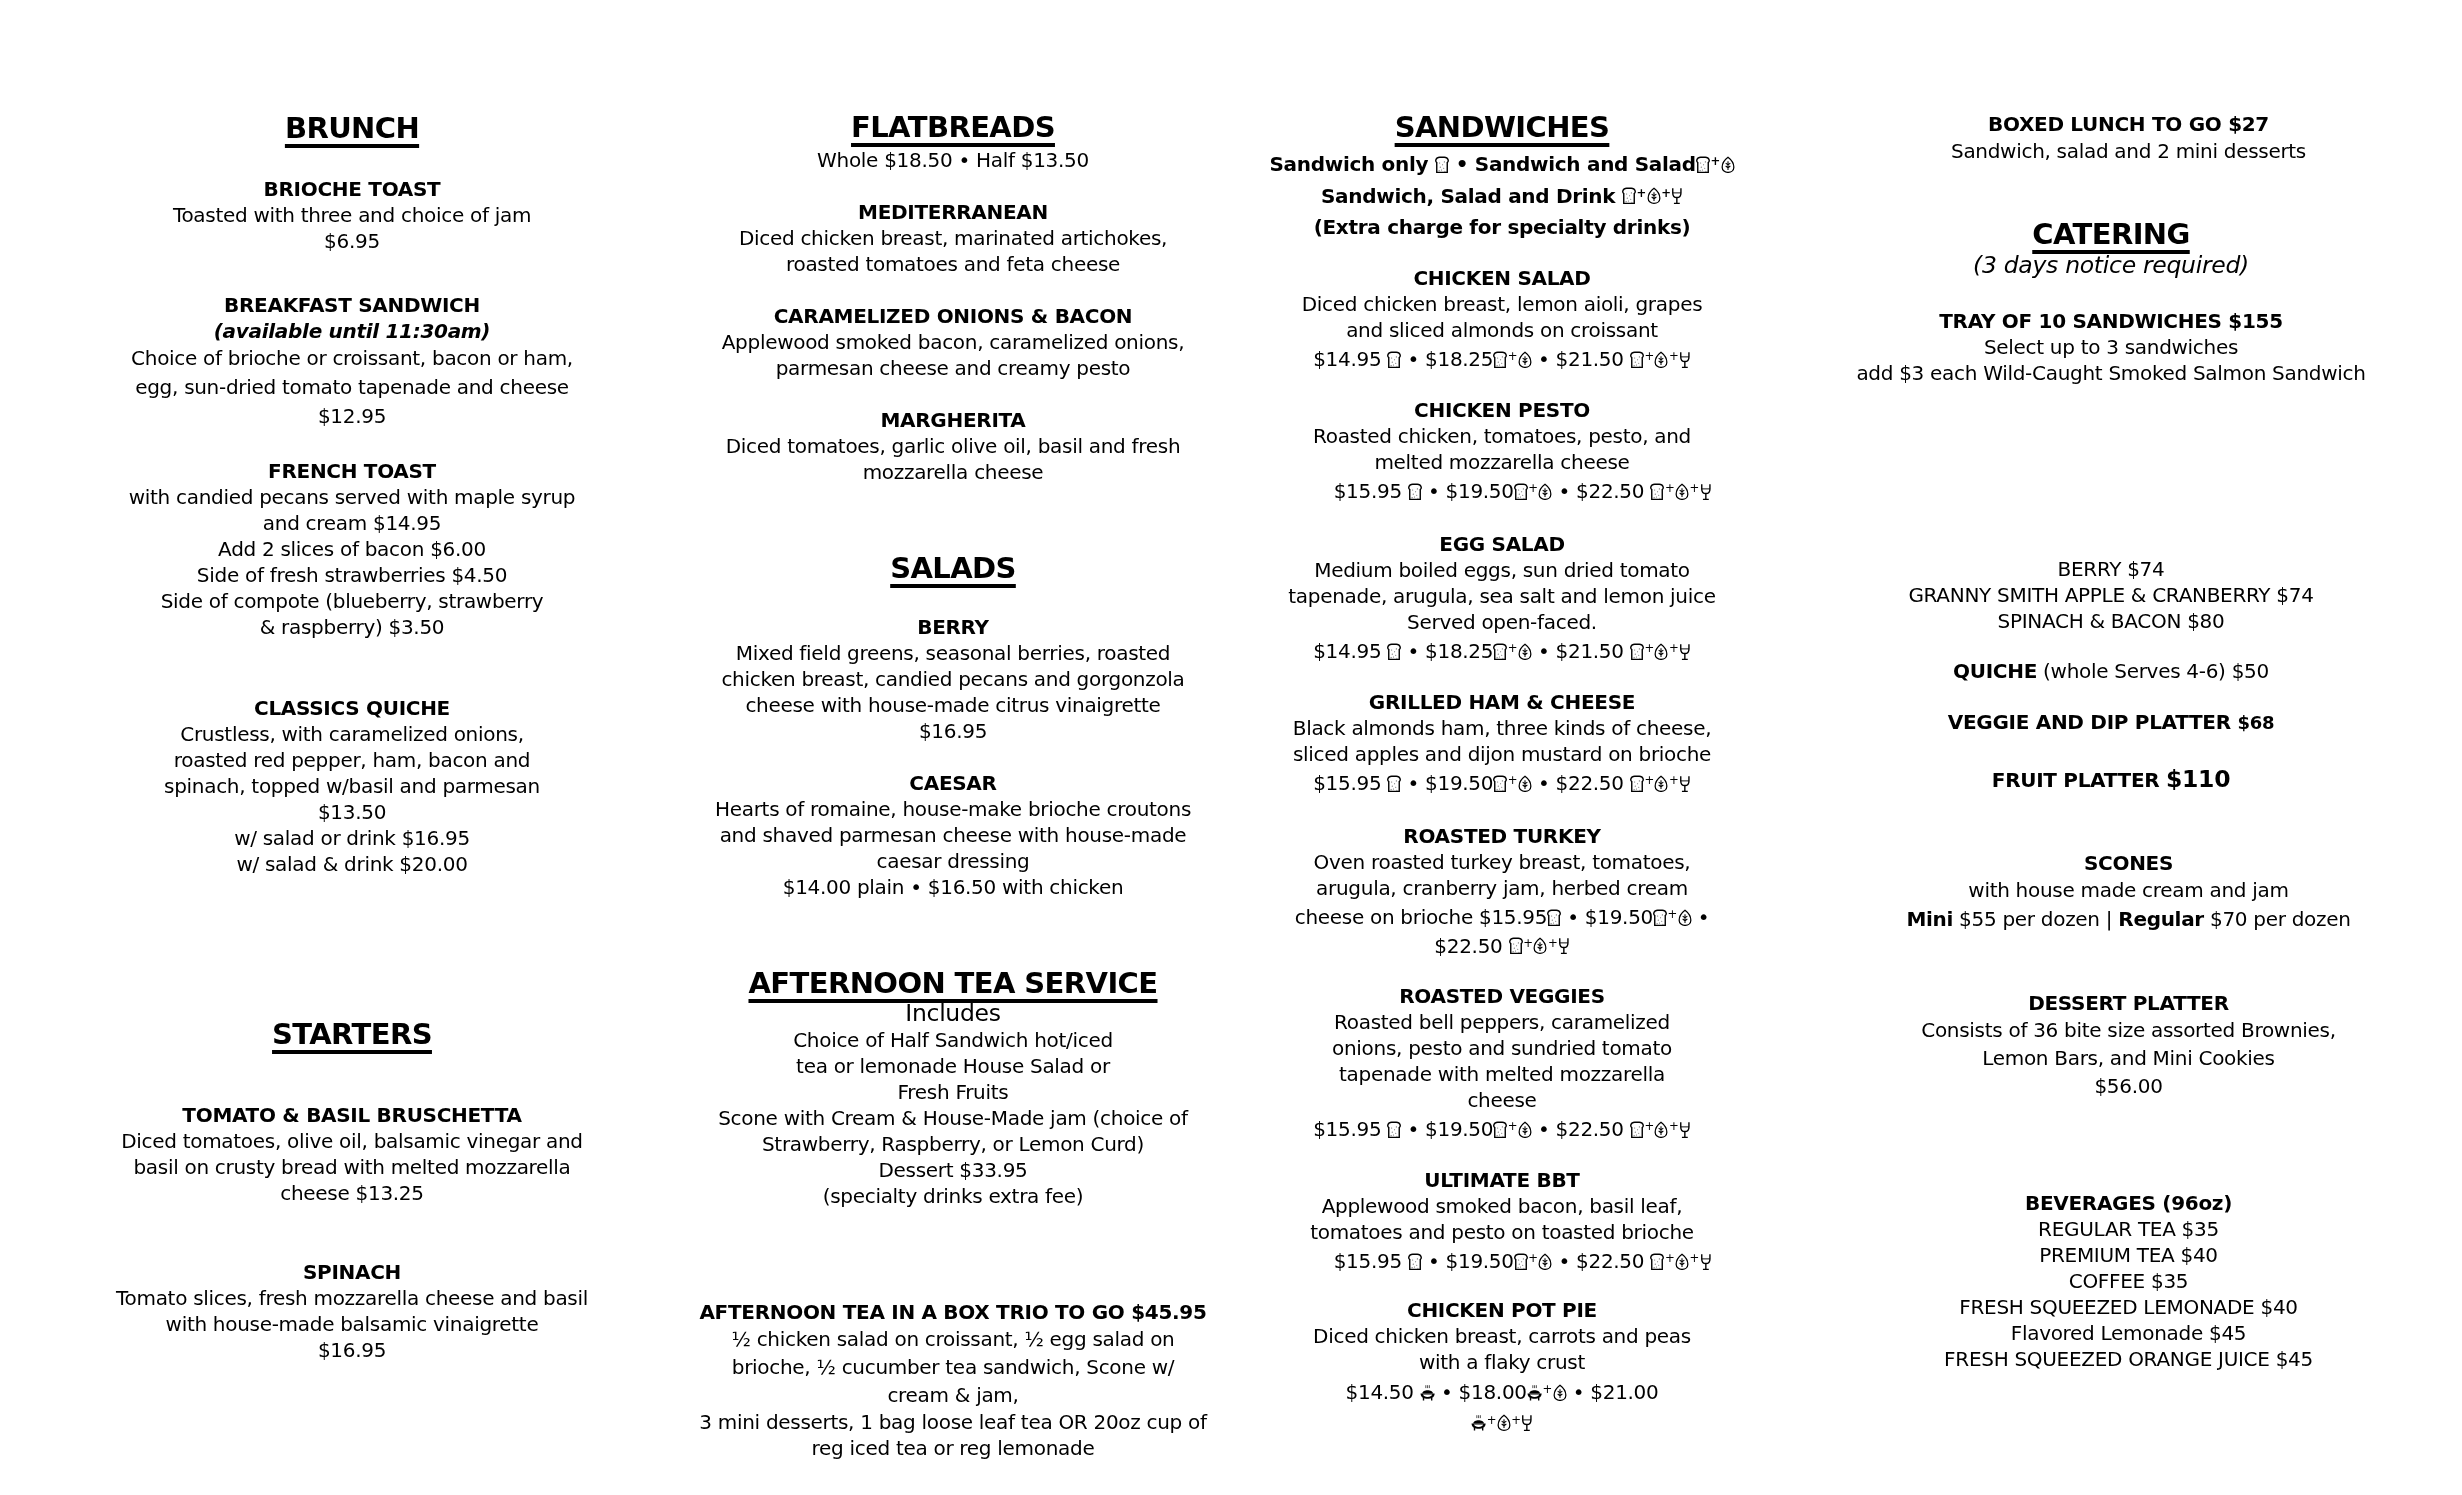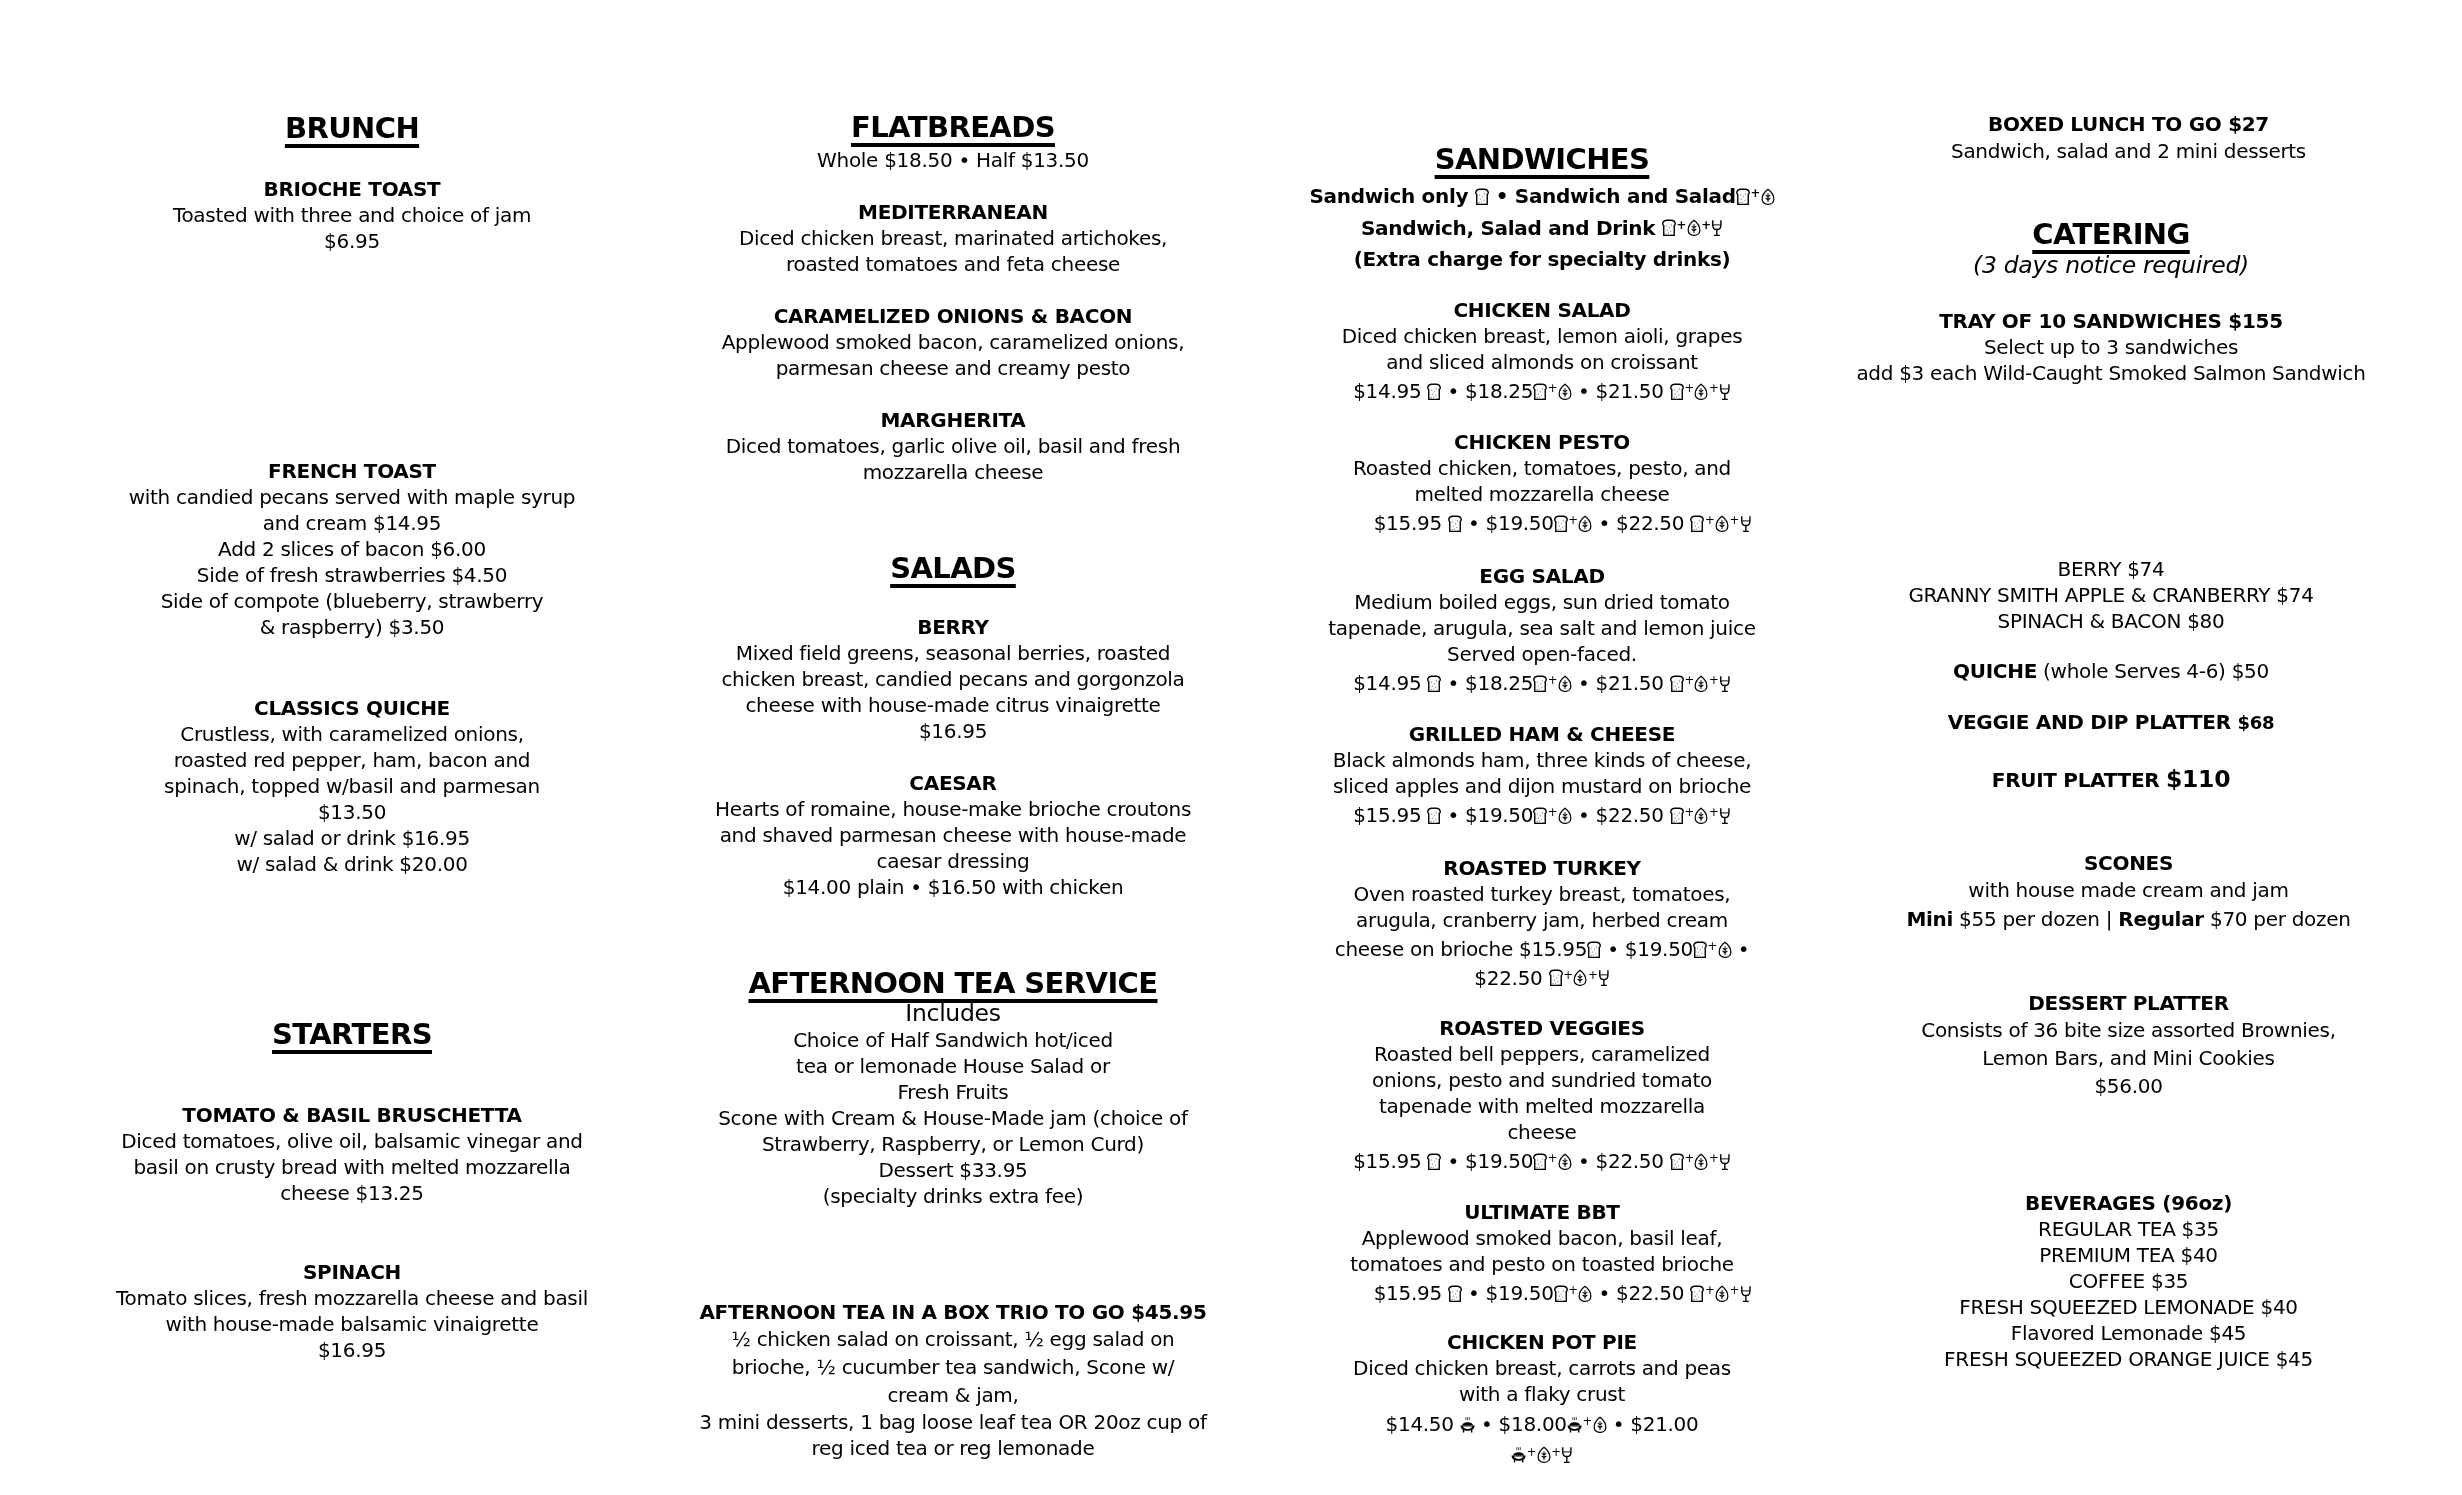--- a/index.html
+++ b/index.html
@@ -61,20 +61,27 @@
 
 <div class="col" style="left:94px; width:516px; top:0; height:1495px;">
   <div class="abs section-title" style="top:111px;">BRUNCH</div>
 
   <div class="abs" style="top:176px;">
     <div class="item-title">BRIOCHE TOAST</div>
     <div class="line">Toasted with three and choice of jam</div>
     <div class="line">$6.95</div>
   </div>
 
+  <div class="abs" style="top:292px;">
+    <div class="item-title">BREAKFAST SANDWICH</div>
+    <div class="line b i">(available until 11:30am)</div>
+    <div class="line" style="line-height:29px;">Choice of brioche or croissant, bacon or ham,</div>
+    <div class="line" style="line-height:29px;">egg, sun-dried tomato tapenade and cheese</div>
+    <div class="line" style="line-height:29px;">$12.95</div>
+  </div>
 
   <div class="abs" style="top:458px;">
     <div class="item-title">FRENCH TOAST</div>
     <div class="line">with candied pecans served with maple syrup</div>
     <div class="line">and cream $14.95</div>
     <div class="line">Add 2 slices of bacon $6.00</div>
     <div class="line">Side of fresh strawberries $4.50</div>
     <div class="line">Side of compote (blueberry, strawberry</div>
     <div class="line">&amp; raspberry) $3.50</div>
   </div>
@@ -161,21 +168,21 @@
   <div class="abs" style="top:1299px;">
     <div class="item-title">AFTERNOON TEA IN A BOX TRIO TO GO $45.95</div>
     <div class="line" style="line-height:28px;">½ chicken salad on croissant, ½ egg salad on</div>
     <div class="line" style="line-height:28px;">brioche, ½ cucumber tea sandwich, Scone w/</div>
     <div class="line" style="line-height:28px;">cream &amp; jam,</div>
     <div class="line">3 mini desserts, 1 bag loose leaf tea OR 20oz cup of</div>
     <div class="line">reg iced tea or reg lemonade</div>
   </div>
 </div>
 
-<div class="col" style="left:1290px; width:504px; top:0; height:1288px;margin-top:32px;">
+<div class="col" style="left:1250px; width:504px; top:0; height:1288px;">
   <div class="abs section-title" style="top:110px;">SANDWICHES</div>
 
   <div class="abs" style="top:147px;">
     <div class="line b" style="line-height:29px;">
       <span>Sandwich only</span>
       <span class="ico"><svg width="14" height="17.6" viewBox="0 0 24 30">
             <use href="#i-bread"></use>
           </svg></span>
       <span>•</span>
       <span>Sandwich and Salad</span><span class="ico"><svg width="14" height="17.6" viewBox="0 0 24 30">

